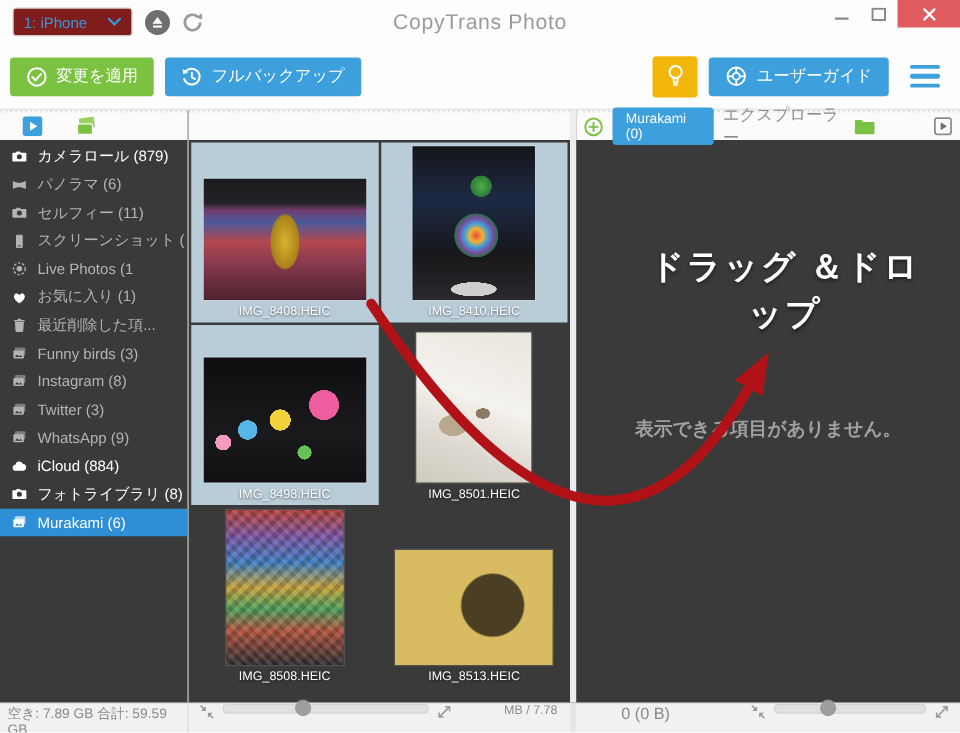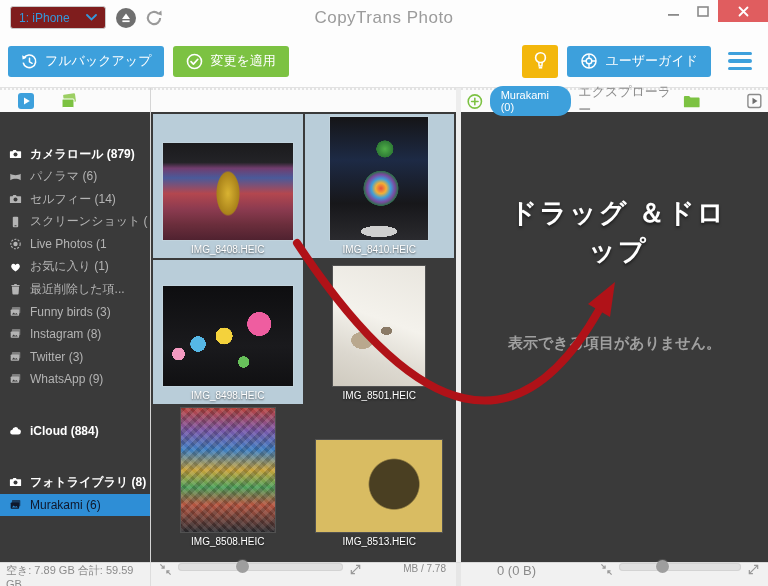--- a/index.html
+++ b/index.html
@@ -27,22 +27,22 @@
   .hamburger span { width:24px; height:3.5px; background:#3da0dc; border-radius:2px; }
 
   
   .main { display:flex; height:474px; }
   .panel-head { height:24px; background:#fbfbfb; border-top:2px dotted #e3e3e3; display:flex; align-items:center; }
 
   .col-left { width:151px; display:flex; flex-direction:column; background:#3a3a3a; border-right:1px solid #d5d5d5; }
   .left-head { padding-left:18px; gap:26px; }
   .sidebar { flex:1; padding-top:2px; overflow:hidden; }
   .side-item { height:22.5px; display:flex; align-items:center; padding-left:8px; gap:7px; color:#b4b4b4; font-size:12px; white-space:nowrap; overflow:hidden; }
-  .side-item.bold { color:#fff; font-weight:bold;margin-top:29px; }
-  .side-item.selected { background:#2e8ed6; color:#0f172a; }
+  .side-item.bold { color:#fff; font-weight:normal; }
+  .side-item.selected { background:#2e8ed6; color:#ffffff; }
   .si { width:15px; display:flex; justify-content:center; flex-shrink:0; }
   .si svg { fill:currentColor; }
 
   .col-mid { width:310px; display:flex; flex-direction:column; background:#3a3a3a; border-right:5px solid #ededed; }
   .grid { flex:1; display:grid; grid-template-columns:1fr 1fr; grid-auto-rows:144px; gap:2px; padding:2px; align-content:start; }
   .cell { display:flex; flex-direction:column; align-items:center; justify-content:flex-end; padding-bottom:3px; }
   .cell.selected { background:#b9cdd9; }
   .fname { color:#fff; font-size:10px; margin-top:4px; text-shadow:0 1px 2px rgba(0,0,0,.6); }
   .thumb { box-shadow:0 0 0 1px rgba(255,255,255,.12); }
   .t1 { width:130px; height:97px;
@@ -68,24 +68,24 @@
     background: repeating-linear-gradient(45deg, rgba(255,255,255,.10) 0 3px, rgba(0,0,0,0) 3px 6px),
       repeating-linear-gradient(135deg, rgba(0,0,0,.20) 0 4px, rgba(0,0,0,0) 4px 8px),
       linear-gradient(180deg,#b8433c 0%,#7a57a8 18%,#3e7fc1 34%,#c8a23a 50%,#4da05a 64%,#b5543f 78%,#2f2f33 100%); }
   .t6 { width:126px; height:92px;
     background: radial-gradient(circle 26px at 62% 48%, #4a3f22 0 94%, #d9bc62 100%),
       radial-gradient(circle 12px at 16% 46%, #6a5a2e 0 88%, rgba(0,0,0,0) 90%),
       linear-gradient(115deg,#7a6120 0%,#b69131 35%,#e7cd74 52%,#c9a43a 68%,#8a6c24 100%); }
 
   .col-right { flex:1; display:flex; flex-direction:column; background:#3a3a3a; }
   .right-head { padding:0 6px; gap:7px; }
-  .tab { background:#3da0dc; color:#fff; font-size:11px; padding:3px 11px; border-radius:13px; }
+  .tab { background:#3da0dc; color:#fff; font-size:11px; padding:3px 11px; border-radius:3px; }
   .explorer-label { color:#8d8d8d; font-size:13px; margin-left:auto; }
   .dropzone { flex:1; position:relative; }
-  .drop-title { position:absolute; top:83px; right:40px; width:220px; text-align:center; color:#fff; font-size:27px; font-weight:bold; letter-spacing:2px; line-height:1.4; text-shadow:0 2px 3px rgba(0,0,0,.5); }
+  .drop-title { position:absolute; top:83px; right:30px; width:220px; text-align:center; color:#fff; font-size:27px; font-weight:bold; letter-spacing:2px; line-height:1.4; text-shadow:0 2px 3px rgba(0,0,0,.5); }
   .drop-msg { position:absolute; top:222px; left:0; right:0; text-align:center; color:#a0a0a0; font-size:15px; font-weight:bold; }
 
   
   .footer { height:24px; display:flex; background:#f1f1f1; border-top:1px solid #d9d9d9; align-items:stretch; font-size:11px; color:#8a8a8a; }
   .f-sec { display:flex; align-items:flex-start; }
   .f-left { width:151px; padding-left:6px; border-right:1px solid #ddd; }
   .f-mid { width:310px; padding:0 8px; border-right:5px solid #e6e6e6; gap:6px; }
   .f-right { flex:1; padding:0 8px; gap:6px;margin-left:28px; }
   .slider { height:8px; border-radius:4px; background:#e0e0e0; position:relative; box-shadow:inset 0 0 0 1px #d3d3d3; }
   .slider .thumb { position:absolute; top:-3px; width:13px; height:13px; border-radius:50%; background:#9e9e9e; }
@@ -133,34 +133,34 @@
     </div>
     <div class="win-btn win-close">
       <svg width="11" height="11" viewBox="0 0 11 11">
           <path d="M1.5 1.5l8 8M9.5 1.5l-8 8" stroke="#fff" stroke-width="1.8" stroke-linecap="round"></path>
         </svg>
     </div>
   </div>
 </div>
 
 <div class="toolbar">
+  <div class="btn btn-green">
+    <svg width="17" height="17" viewBox="0 0 17 17">
+        <circle cx="8.5" cy="8.5" r="7" fill="none" stroke="#fff" stroke-width="1.6"></circle>
+        <path d="M5 8.7l2.4 2.4 4.4-4.8" fill="none" stroke="#fff" stroke-width="1.7" stroke-linecap="round" stroke-linejoin="round"></path>
+      </svg>
+    <span>変更を適用</span>
+  </div>
   <div class="btn btn-blue">
     <svg width="17" height="17" viewBox="0 0 17 17">
         <path d="M3 5a6.3 6.3 0 1 1-.8 4.6" fill="none" stroke="#fff" stroke-width="1.6"></path>
         <polygon points="1.2,2.2 1.6,6.6 5.6,4.8" fill="#fff"></polygon>
         <path d="M8.5 5.2v3.6l2.6 1.5" fill="none" stroke="#fff" stroke-width="1.5" stroke-linecap="round"></path>
       </svg>
     <span>フルバックアップ</span>
-  </div>
-  <div class="btn btn-green">
-    <svg width="17" height="17" viewBox="0 0 17 17">
-        <circle cx="8.5" cy="8.5" r="7" fill="none" stroke="#fff" stroke-width="1.6"></circle>
-        <path d="M5 8.7l2.4 2.4 4.4-4.8" fill="none" stroke="#fff" stroke-width="1.7" stroke-linecap="round" stroke-linejoin="round"></path>
-      </svg>
-    <span>変更を適用</span>
   </div>
   <div class="spacer"></div>
   <div class="btn-bulb">
     <svg width="15" height="20" viewBox="0 0 12 16">
         <circle cx="6" cy="5.3" r="3.9" fill="none" stroke="#fff" stroke-width="1.3"></circle>
         <path d="M4.6 8.9 4.9 12h2.2l.3-3.1" fill="none" stroke="#fff" stroke-width="1.2"></path>
         <line x1="4.6" y1="13.4" x2="7.4" y2="13.4" stroke="#fff" stroke-width="1.3"></line>
       </svg>
   </div>
   <div class="btn btn-blue">
@@ -211,21 +211,21 @@
           </span>
         <span>パノラマ (6)</span>
       </div>
       <div class="side-item">
         <span class="si">
             <svg width="13" height="12" viewBox="0 0 12 12">
               <path d="M1 3.2h2.1l.8-1.1h2.5l.8 1.1H11a.6.6 0 0 1 .6.6v5.7a.6.6 0 0 1-.6.6H1a.6.6 0 0 1-.6-.6V3.8a.6.6 0 0 1 .6-.6z"></path>
               <circle cx="6" cy="6.4" r="2" fill="#3a3a3a"></circle>
             </svg>
           </span>
-        <span>セルフィー (14)</span>
+        <span>セルフィー (11)</span>
       </div>
       <div class="side-item">
         <span class="si">
             <svg width="13" height="12" viewBox="0 0 12 12">
               <rect x="3.3" y=".7" width="5.4" height="10.6" rx="1"></rect>
               <rect x="5" y="9.3" width="2" height=".9" fill="#3a3a3a"></rect>
             </svg>
           </span>
         <span>スクリーンショット (</span>
       </div>

